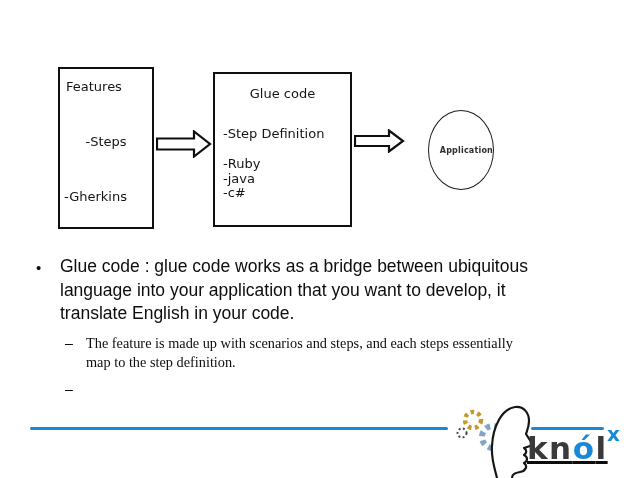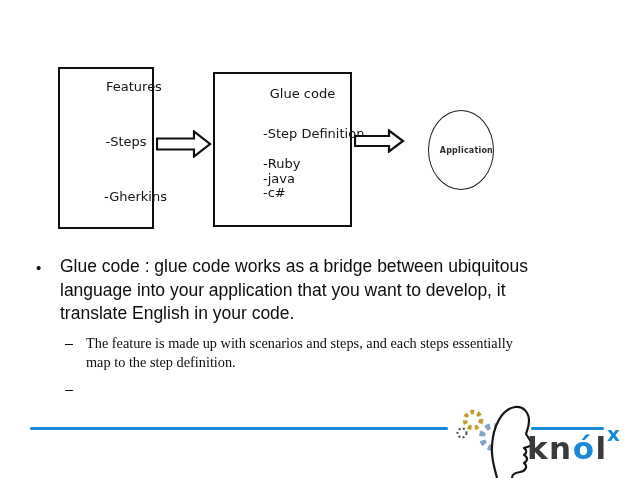--- a/index.html
+++ b/index.html
@@ -9,21 +9,21 @@
     font-family:"Liberation Sans", sans-serif; color:#0d0d0d;
   }
 
   
   .dbox {
     position:absolute; border:2.3px solid #0f0f0f; background:#ffffff;
     font-family:"DejaVu Sans", sans-serif; font-size:13px; color:#151515;
   }
   #features-box { left:58px; top:67px; width:92px; height:158px; }
   #glue-box     { left:213px; top:72px; width:135px; height:151px; }
-  .dbox .abs { position:absolute; white-space:nowrap;margin-left:40px; }
+  .dbox .abs { position:absolute; white-space:nowrap; }
 
   #features-title   { left:6px;  top:10px; }
   #features-scen    { left:0; right:0; top:52px; text-align:center; }
   #features-steps   { left:0; right:0; top:65px; text-align:center; }
   #features-gherk   { left:4px;  top:120px; }
 
   #glue-title { left:0; right:0; top:12px; text-align:center; }
   #glue-step  { left:8px; top:52px; }
   #glue-ruby  { left:8px; top:82px; }
   #glue-java  { left:8px; top:97px; }
@@ -55,21 +55,21 @@
   .sub-text { max-width:452px;font-family:Liberation Serif, serif; }
 
   
   .blue-line { position:absolute; height:3px; background:#1789d8; border-radius:2px; }
   #line-long  { left:30px;  top:427px; width:418px; }
   #line-short { left:531px; top:427px; width:73px;  }
   #logo-mark { position:absolute; left:450px; top:402px; }
   #brand {
     position:absolute; left:527px; top:433px;
     font-family:"DejaVu Sans", sans-serif; font-size:31px; font-weight:600;
-    letter-spacing:1.5px; line-height:1; white-space:nowrap;
+    letter-spacing:1.5px; line-height:1; white-space:nowrap;text-decoration:underline;
   }
   .brand-dark { color:#3a3a3c; }
   .brand-blue { color:#1789d8; }
   #brand-x {
     position:absolute; left:607px; top:424px;
     font-family:"DejaVu Sans", sans-serif; font-size:20px; font-weight:bold;
     color:#1789d8; line-height:1;
   }
 </style>
 </head>

